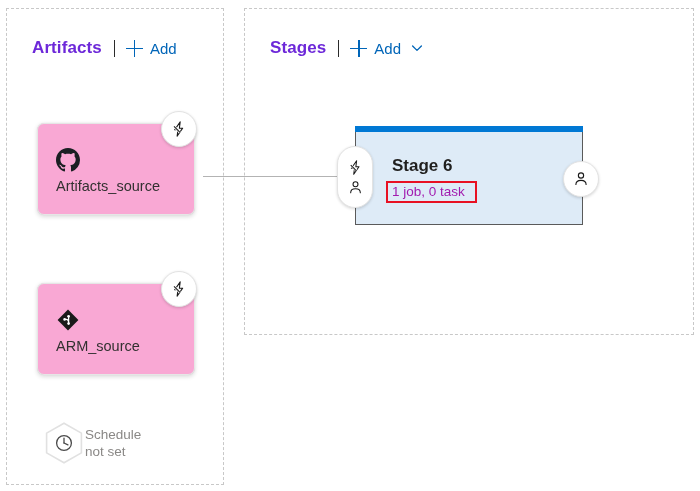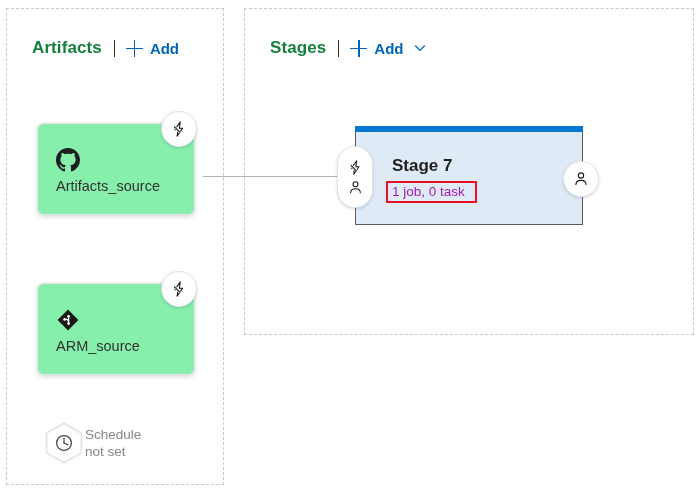--- a/index.html
+++ b/index.html
@@ -44,36 +44,35 @@
   
   .panel-header {
     position: absolute;
     display: flex;
     align-items: center;
     white-space: nowrap;
   }
   .panel-title {
     font-size: 17px;
     font-weight: 600;
-    color: #15803d;
+    color: #6d28d9;
     letter-spacing: .1px;
   }
   .divider-bar {
     display: inline-block;
     width: 1px;
     height: 17px;
     background: #2b2b2b;
     margin: 0 11px 0 12px;
   }
   .add-group {
     display: flex;
     align-items: center;
     color: #0065b8;
     cursor: pointer;
-    font-weight: bold;
   }
   .plus-icon {
     position: relative;
     width: 17px;
     height: 17px;
     margin-right: 7px;
   }
   .plus-icon::before,
   .plus-icon::after {
     content: "";
@@ -98,21 +97,21 @@
   }
 
   #artifacts-header { left: 32px; top: 38px; }
   #stages-header   { left: 270px; top: 38px; }
 
   
   .artifact-card {
     position: absolute;
     width: 158px;
     height: 92px;
-    background: #86efac;
+    background: #f9a8d4;
     border: 1px solid #e6e6e6;
     border-radius: 7px;
     box-shadow: 0 1.5px 4px rgba(0,0,0,.14), 0 0 1px rgba(0,0,0,.10);
     box-sizing: border-box;
     cursor: pointer;
   }
   #artifact-card-1 { left: 37px; top: 123px; }
   #artifact-card-2 { left: 37px; top: 283px; }
 
   .artifact-icon {
@@ -348,21 +347,21 @@
       <svg class="ico" width="14" height="14" viewBox="0 0 14 14" aria-hidden="true">
         <path d="M2.6 5 7 9.4 11.4 5" fill="none" stroke="#0065b8" stroke-width="1.3" stroke-linecap="round" stroke-linejoin="round"></path>
       </svg>
     </span>
   </div>
 
   <div id="connector-line"></div>
 
   <div id="stage-box"></div>
   <div id="stage-top-stripe"></div>
-  <div id="stage-title">Stage 7</div>
+  <div id="stage-title">Stage 6</div>
   <div id="stage-summary-box"></div>
   <div id="stage-summary-link">1 job, 0 task</div>
 
   <div id="stage-pre-pill">
     <svg class="ico" width="17" height="17" viewBox="0 0 24 24" aria-hidden="true">
       <path d="M13.6 2.5 6.2 13.1h4.4l-1.1 8.4 7.4-10.6h-4.4z" fill="none" stroke="#1a1a1a" stroke-width="1.5" stroke-linejoin="round"></path>
       <line x1="5.3" y1="8.6" x2="13.0" y2="16.3" stroke="#ffffff" stroke-width="3.2"></line>
       <line x1="5.3" y1="8.6" x2="13.0" y2="16.3" stroke="#1a1a1a" stroke-width="1.5"></line>
     </svg>
     <svg class="ico" width="17" height="17" viewBox="0 0 24 24" aria-hidden="true">

